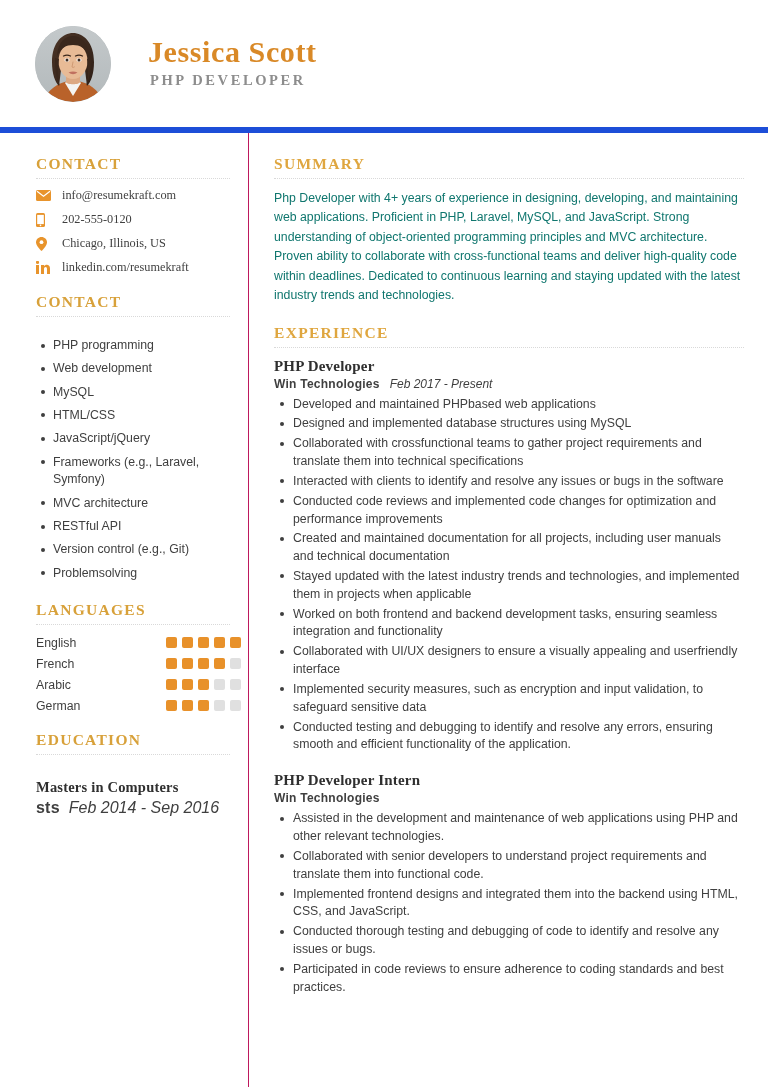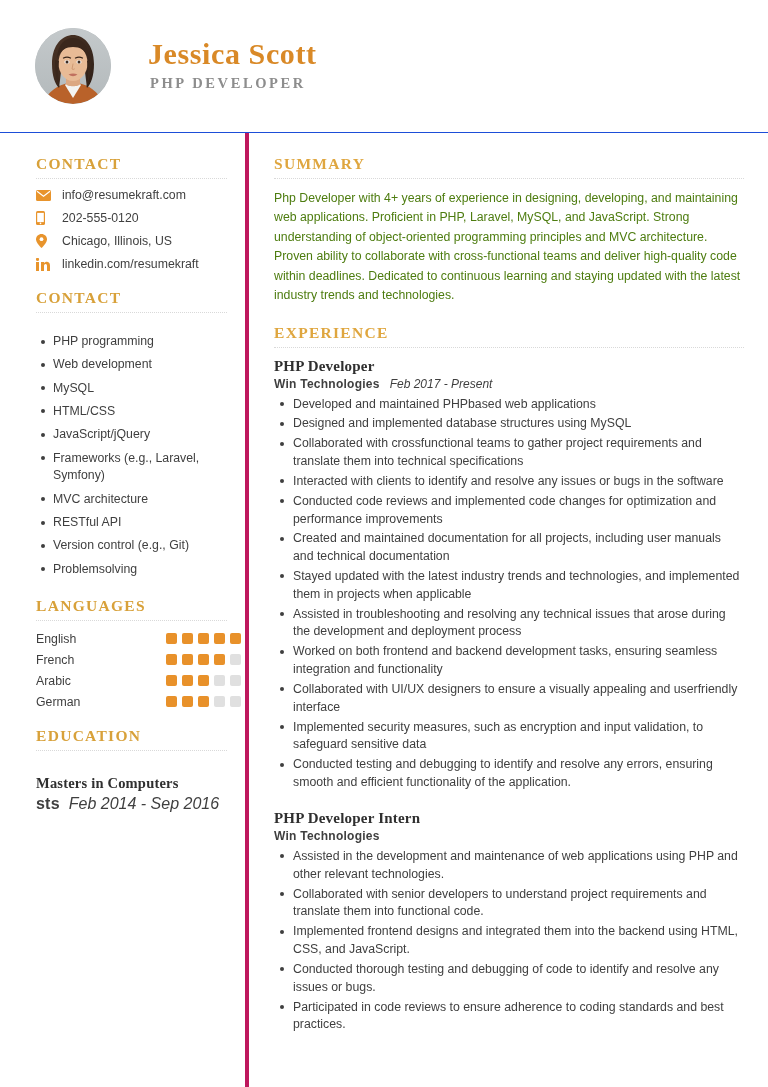--- a/index.html
+++ b/index.html
@@ -25,21 +25,21 @@
     background: #fff;
   }
 
   
   .header {
     height: 133px;
     box-sizing: border-box;
     display: flex;
     align-items: center;
     padding: 0 0 0 35px;
-    border-bottom: 1px solid #1d4ed8;
+    border-bottom: 6px solid #1d4ed8;
   }
   .avatar {
     width: 76px;
     height: 76px;
     border-radius: 50%;
     overflow: hidden;
     flex: 0 0 auto;
     background: #b9bec0;
     position: relative;
   }
@@ -70,21 +70,21 @@
   
   .body-cols {
     display: flex;
     align-items: stretch;
     height: 954px;
   }
   .col-left {
     width: 249px;
     box-sizing: border-box;
     padding: 22px 18px 0 36px;
-    border-right: 4px solid #be185d;
+    border-right: 1px solid #be185d;
   }
   .col-right {
     flex: 1;
     box-sizing: border-box;
     padding: 22px 24px 0 25px;
   }
 
   
   .sec-title {
     font-family: "Liberation Serif", serif;
@@ -110,20 +110,21 @@
     margin: 9px 0 0 0;
     padding: 0;
     list-style: none;
   }
   .contact-item {
     display: flex;
     align-items: center;
     margin-bottom: 9px;
     font-size: 12.3px;
     color: #3f3f3f;
+    font-family: Liberation Serif, serif;
   }
   .contact-ico {
     width: 17px;
     flex: 0 0 17px;
     display: flex;
     justify-content: flex-start;
     align-items: center;
     margin-right: 9px;
     color: #e8942c;
   }
@@ -189,21 +190,21 @@
     margin: 3px 0 0 0;
     color: #3f3f3f;
   }
   .edu-school { font-weight: bold; letter-spacing: 0.2px; }
   .edu-date { font-style: italic; margin-left: 9px; }
 
   
   .summary-text {
     font-size: 12.3px;
     line-height: 1.58;
-    color: #4d7c0f;
+    color: #0f766e;
     margin: 10px 0 0 0;
     text-align: left;
   }
 
   
   .job { margin-top: 10px; }
   .job + .job { margin-top: 18px; }
   .job-role {
     font-family: "Liberation Serif", serif;
     font-size: 15px;
@@ -435,21 +436,20 @@
               <div class="job-role">PHP Developer</div>
               <div class="job-meta"><span class="job-company">Win Technologies</span><span class="job-date">Feb 2017 - Present</span></div>
               <ul class="bullets">
                 <li>Developed and maintained PHPbased web applications</li>
                 <li>Designed and implemented database structures using MySQL</li>
                 <li>Collaborated with crossfunctional teams to gather project requirements and translate them into technical specifications</li>
                 <li>Interacted with clients to identify and resolve any issues or bugs in the software</li>
                 <li>Conducted code reviews and implemented code changes for optimization and performance improvements</li>
                 <li>Created and maintained documentation for all projects, including user manuals and technical documentation</li>
                 <li>Stayed updated with the latest industry trends and technologies, and implemented them in projects when applicable</li>
-                <li>Assisted in troubleshooting and resolving any technical issues that arose during the development and deployment process</li>
                 <li>Worked on both frontend and backend development tasks, ensuring seamless integration and functionality</li>
                 <li>Collaborated with UI/UX designers to ensure a visually appealing and userfriendly interface</li>
                 <li>Implemented security measures, such as encryption and input validation, to safeguard sensitive data</li>
                 <li>Conducted testing and debugging to identify and resolve any errors, ensuring smooth and efficient functionality of the application.</li>
               </ul>
             </div>
             <div class="job">
               <div class="job-role">PHP Developer Intern</div>
               <div class="job-meta"><span class="job-company">Win Technologies</span></div>
               <ul class="bullets">

